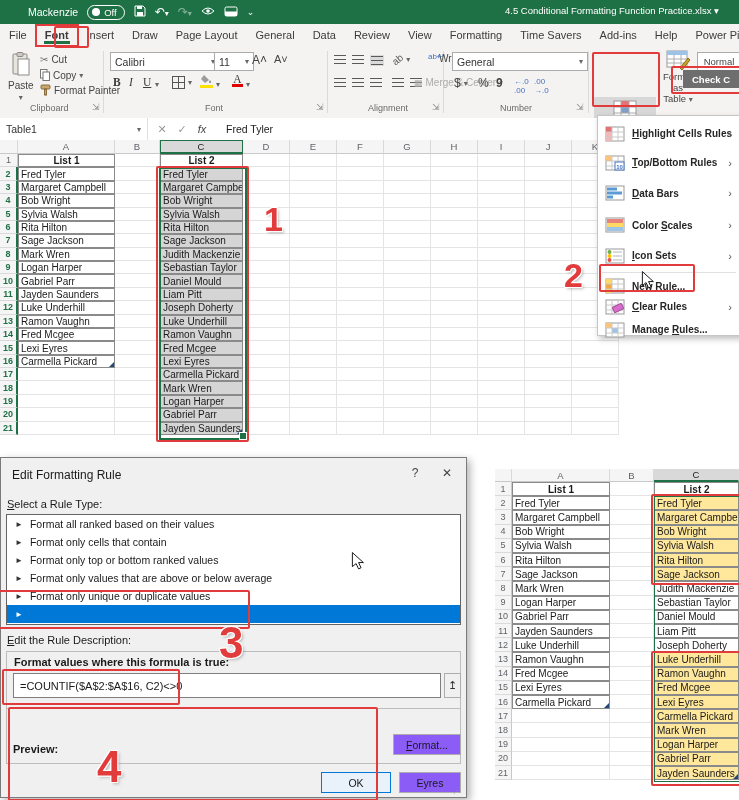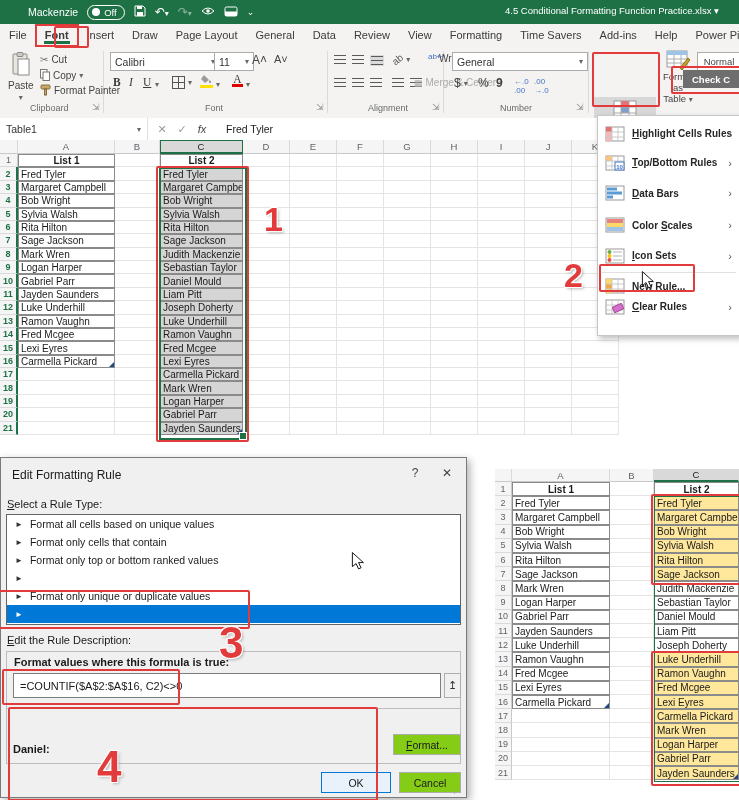--- a/index.html
+++ b/index.html
@@ -77,21 +77,21 @@
   .ritem.sel{background:#0078D7;color:#fff}
   .ritem.sel .arr{color:#fff}
   .grpbox{position:absolute;left:5px;top:193px;width:455px;height:113px;border:1px solid #BDBDBD;box-sizing:border-box}
   .grpsep{position:absolute;left:5px;top:250px;width:455px;height:1px;background:#BDBDBD}
   .finput{position:absolute;left:12px;top:215px;width:428px;height:25px;background:#fff;border:1px solid #7f7f7f;
           box-sizing:border-box;display:flex;align-items:center;padding-left:6px;font-size:11px}
   .collapse{position:absolute;left:443px;top:215px;width:17px;height:25px;background:#F0F0F0;border:1px solid #ADADAD;
             box-sizing:border-box;text-align:center;line-height:23px;font-size:11px;color:#333}
   .preview{position:absolute;left:58px;top:270px;width:283px;height:33px;background:#FBE8A6;border:1px solid #7f7f7f;
            box-sizing:border-box;display:flex;align-items:center;justify-content:center;font-size:11px;color:#3a3a3a}
-  .dbtn{position:absolute;height:21px;background:#84cc16;border:1px solid #ADADAD;box-sizing:border-box;
+  .dbtn{position:absolute;height:21px;background:#8b5cf6;border:1px solid #ADADAD;box-sizing:border-box;
         display:flex;align-items:center;justify-content:center;font-size:10.5px;color:#1a1a1a}
   .dbtn.def{border:1px solid #0078D7;background:#E9F2FA}
   .blab{font-weight:bold}
   
   .rbox{position:absolute;border:2px solid #E23B3B;border-radius:2px;z-index:9;pointer-events:none}
   .gsel{position:absolute;border:2px solid #1E7145;z-index:3;pointer-events:none}
   .anno{position:absolute;z-index:10;color:#E23B3B;font-weight:bold;
         text-shadow:1px 1px 0 #fff,-1px -1px 0 #fff,1px -1px 0 #fff,-1px 1px 0 #fff,2px 2px 3px rgba(120,120,120,.5)}
   .cursor{position:absolute;z-index:11}
   u{text-decoration:underline}
@@ -743,63 +743,73 @@
     </div>
     <div class="mitem" style="top: 180px; height: 21px;">
       <svg width="20" height="16" viewBox="0 0 20 16">
         <rect x="1" y="1" width="18" height="14" fill="#fff" stroke="#999"></rect>
         <path d="M1 6h18M1 11h18M7 1v14M13 1v14" stroke="#C9C9C9" fill="none"></path>
         <rect x="8" y="6" width="10" height="6" rx="1" transform="rotate(-25 13 9)" fill="#D86ECC" stroke="#a44b9a"></rect>
       </svg>
       <span><u>C</u>lear Rules</span>
       <span class="sub">›</span>
     </div>
+    <div class="mitem" style="top: 203px; height: 21px;">
+      <svg width="20" height="16" viewBox="0 0 20 16">
+        <rect x="1" y="1" width="18" height="14" fill="#fff" stroke="#999"></rect>
+        <rect x="1" y="1" width="6" height="5" fill="#FBC37C"></rect>
+        <rect x="7" y="6" width="6" height="5" fill="#9DC3E6"></rect>
+        <path d="M1 6h18M1 11h18M7 1v14M13 1v14" stroke="#C9C9C9" fill="none"></path>
+      </svg>
+      <span>Manage <u>R</u>ules...</span>
+    </div>
   </div>
 
 <div class="abs dialog">
   <div class="dlg-title">Edit Formatting Rule</div>
   <div class="dlg-x" style="left:400px">?</div>
   <div class="dlg-x" style="left:432px">✕</div>
   <div class="abs" style="left:6px;top:40px"><u>S</u><span id="selRuleRest">elect a Rule Type:</span></div>
   <div class="listbox" id="ruleList">
       <div class="ritem">
         <span class="arr">►</span>
-        <span>Format all cells based on unique values</span>
+        <span>Format all ranked based on their values</span>
       </div>
       <div class="ritem">
         <span class="arr">►</span>
         <span>Format only cells that contain</span>
       </div>
       <div class="ritem">
         <span class="arr">►</span>
         <span>Format only top or bottom ranked values</span>
       </div>
       <div class="ritem">
         <span class="arr">►</span>
+        <span>Format only values that are above or below average</span>
       </div>
       <div class="ritem">
         <span class="arr">►</span>
         <span>Format only unique or duplicate values</span>
       </div>
       <div class="ritem sel">
         <span class="arr">►</span>
       </div>
     </div>
   <div class="abs" style="left:6px;top:176px"><u>E</u><span id="editDescRest">dit the Rule Description:</span></div>
   <div class="grpbox"></div>
   <div class="grpsep"></div>
   <div class="abs blab" style="left:13px;top:198px">Format values where this formula is true:</div>
   <div class="finput">=COUNTIF($A$2:$A$16, C2)&lt;&gt;0</div>
   <div class="collapse">↥</div>
-  <div class="abs blab" style="left:12px;top:285px">Daniel:</div>
+  <div class="abs blab" style="left:12px;top:285px">Preview:</div>
   <div class="dbtn" style="left:392px;top:276px;width:68px">
       <span><u>F</u><span id="fmtRest">ormat...</span></span>
     </div>
   <div class="dbtn def" style="left:320px;top:314px;width:70px">OK</div>
-  <div class="dbtn" style="left:398px;top:314px;width:62px">Cancel</div>
+  <div class="dbtn" style="left:398px;top:314px;width:62px">Eyres</div>
   <div class="abs" style="left:452px;top:328px;color:#9a9a9a;font-size:8px">⋰</div>
 </div>
 
 <div class="gsel" style="left:159px;top:167px;width:84px;height:269px"></div>
 <div class="abs" style="left:239px;top:432px;width:6px;height:6px;background:#1E7145;border:1px solid #fff;z-index:4"></div>
 <div class="gsel" style="left:654px;top:496px;width:84px;height:284px;border-width:1px"></div>
 
 <div class="rbox" style="left:54px;top:26px;width:31px;height:18px"></div>
 <div class="rbox" style="left:592px;top:52px;width:64px;height:51px"></div>
 <div class="rbox" style="left:671px;top:66px;width:70px;height:24px"></div>

